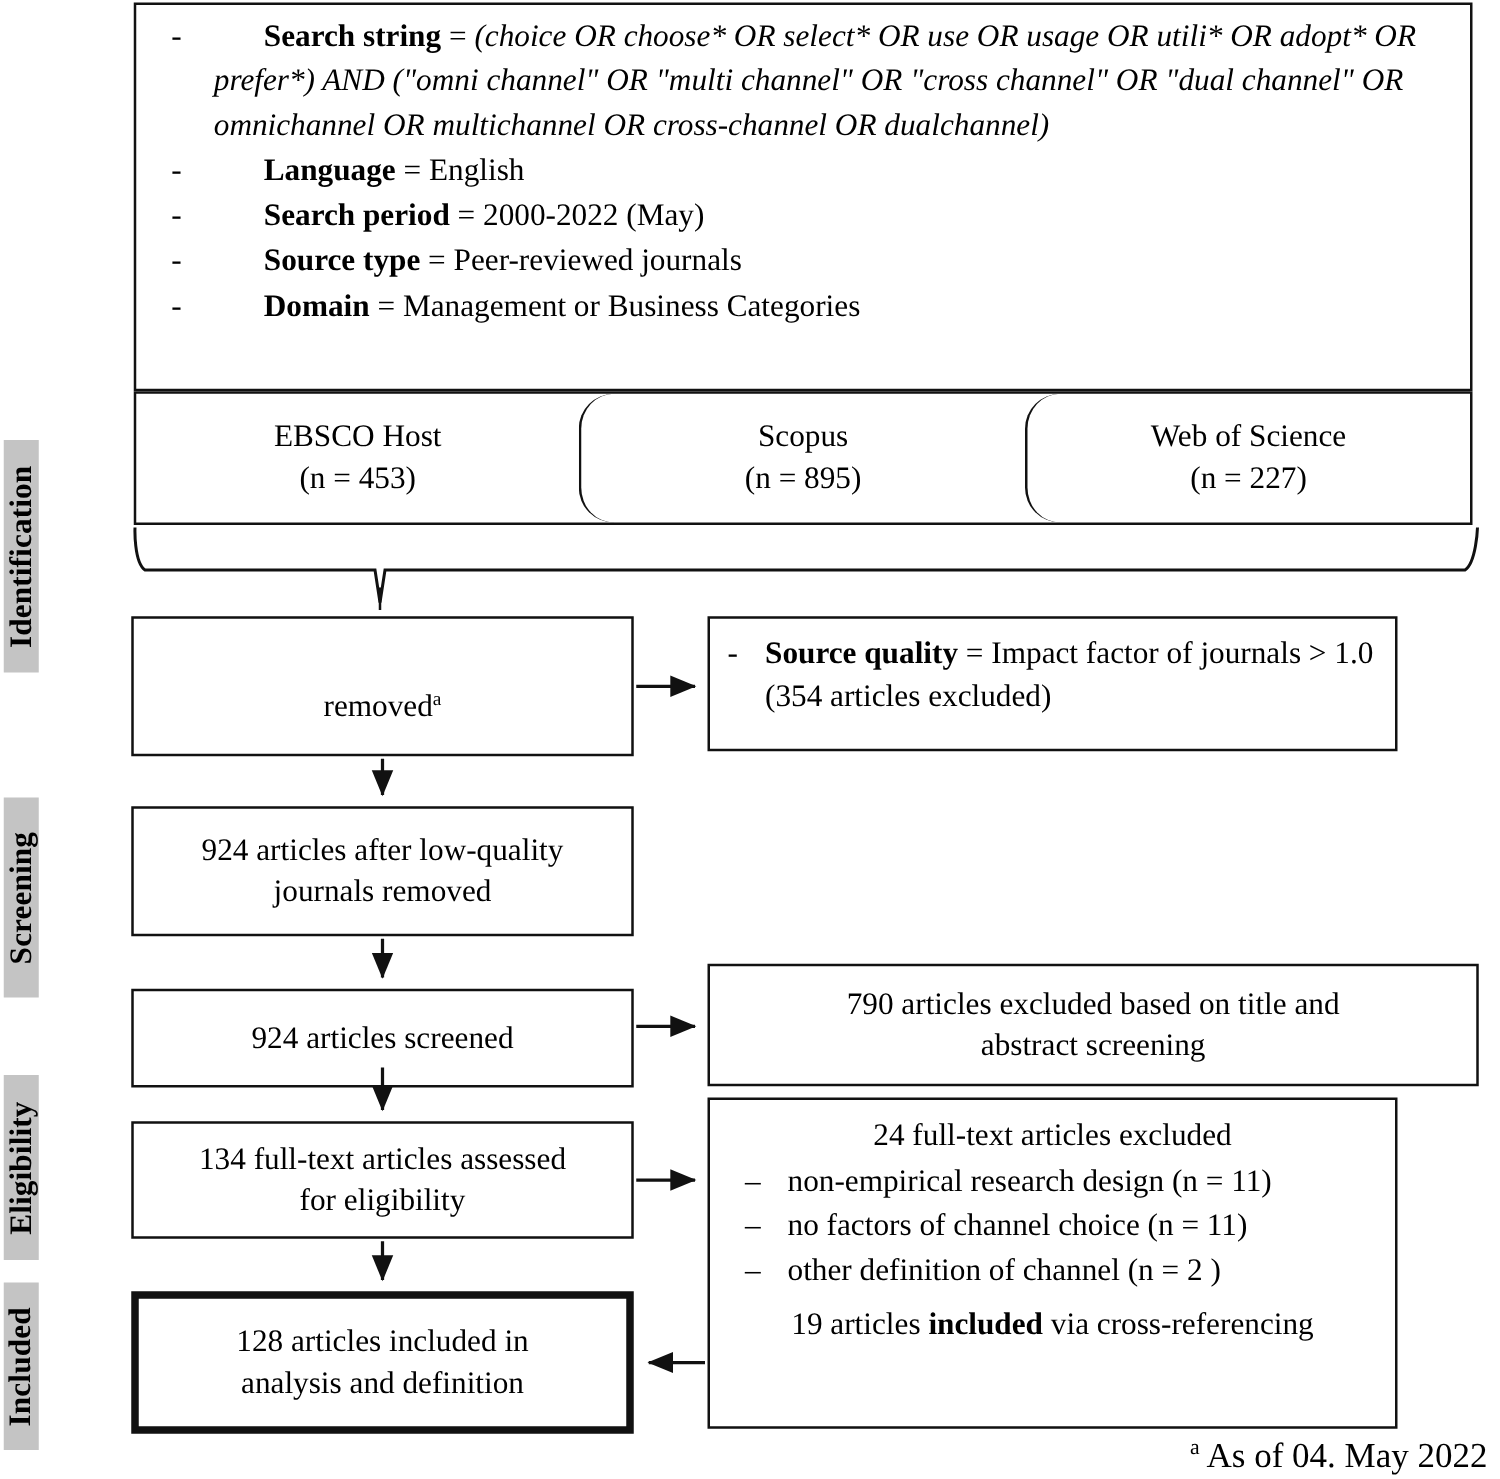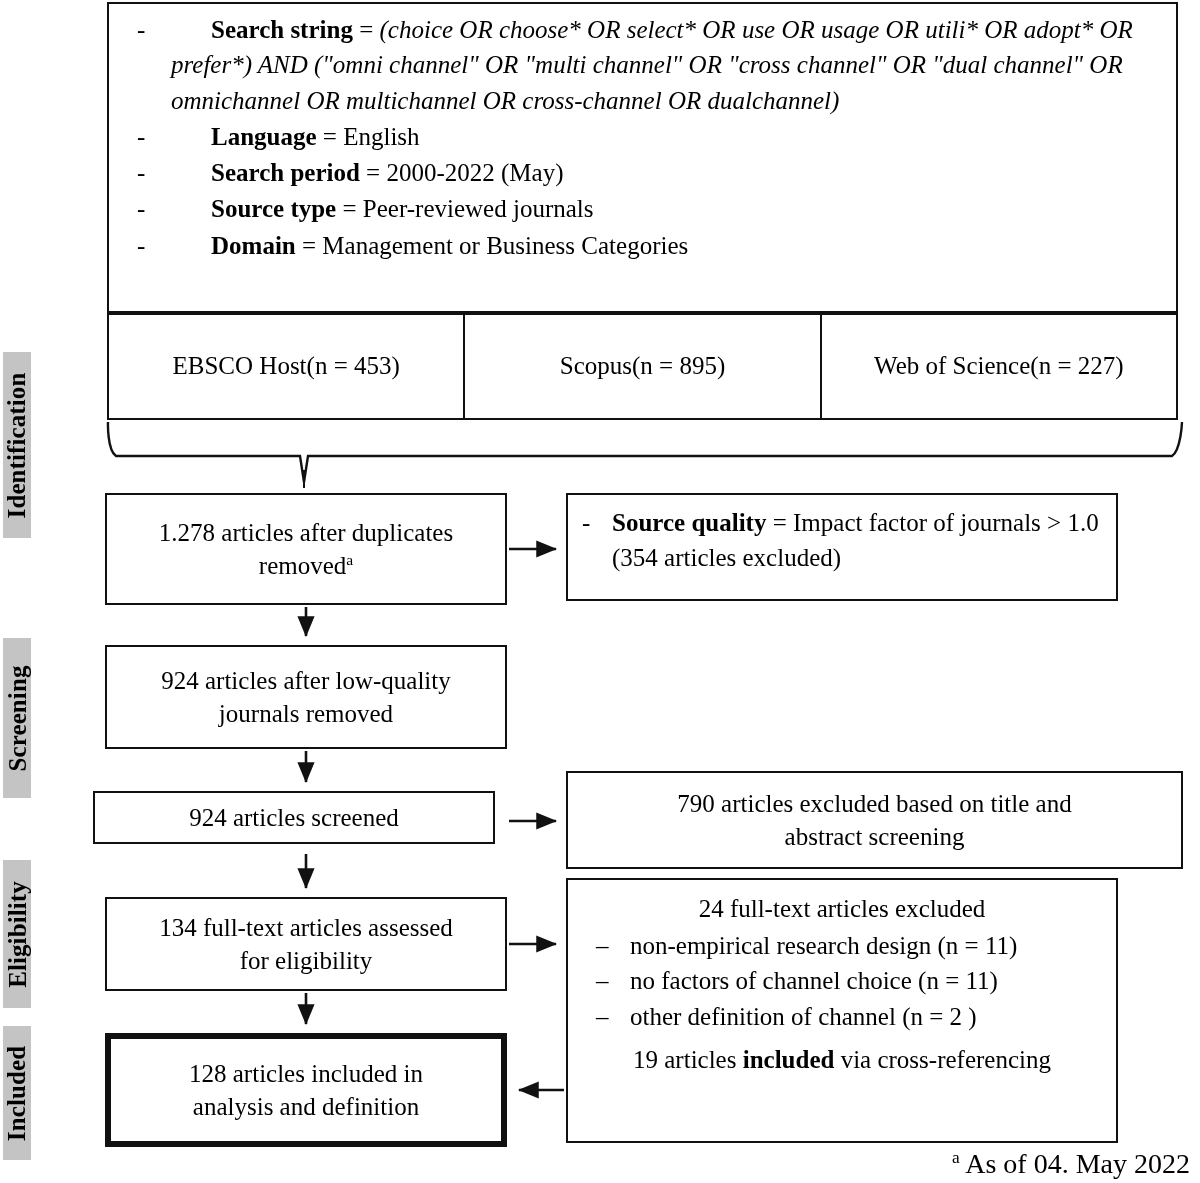--- a/index.html
+++ b/index.html
@@ -103,43 +103,44 @@
     width: 1071px;
     height: 107px;
     border: 2px solid #111111;
     box-sizing: border-box;
     display: flex;
     background: #ffffff;
   }
   .db-cell {
     flex: 1 1 0;
     display: flex;
-    flex-direction: row;
+    flex-direction: column;
     align-items: center;
     justify-content: center;
     text-align: center;
     font-size: 25px;
     line-height: 1.30;
     box-sizing: border-box;
+    border-radius: 28px;
   }
   .db-cell + .db-cell { border-left: 2px solid #111111; }
 
   
   #brace-wrap {
     position: absolute;
     left: 100px;
     top: 420px;
     width: 1090px;
     height: 68px;
   }
 
   
   #box-duplicates   { left: 105px; top: 493px;  width: 402px; height: 112px; }
   #box-lowquality   { left: 105px; top: 645px;  width: 402px; height: 104px; }
-  #box-screened     { left: 93px; top: 791px;  width: 402px; height: 53px;  }
+  #box-screened     { left: 105px; top: 791px;  width: 402px; height: 79px;  }
   #box-fulltext     { left: 105px; top: 897px;  width: 402px; height: 94px;  }
   #box-included     { left: 105px; top: 1033px; width: 402px; height: 114px; }
 
   
   #box-sourcequality { left: 566px; top: 493px;  width: 552px; height: 108px; padding: 10px 10px 10px 10px; }
   #box-excluded-ta   { left: 566px; top: 771px;  width: 617px; height: 98px;  }
   #box-excluded-ft   { left: 566px; top: 878px;  width: 552px; height: 265px; padding: 12px 14px 17px 14px; }
 
   .sq-item {
     position: relative;
@@ -257,21 +258,21 @@
                L 204 62
                L 208 36
                L 1072 36
                C 1081 30, 1082 2, 1082 2" fill="none" stroke="#111111" stroke-width="2.4" stroke-linejoin="miter"></path>
       <line x1="204" y1="50" x2="204" y2="70" stroke="#111111" stroke-width="2"></line>
     </svg>
   </div>
 
   <div class="box box-center txt" id="box-duplicates">
     <div>
-      <span>1.278 articles after duplicates</span><br>
+      <br>
       <span>removed</span><sup class="fn">a</sup>
     </div>
   </div>
 
   <div class="box box-center txt" id="box-lowquality">
     <div>
       <span>924 articles after low-quality</span><br>
       <span>journals removed</span>
     </div>
   </div>

